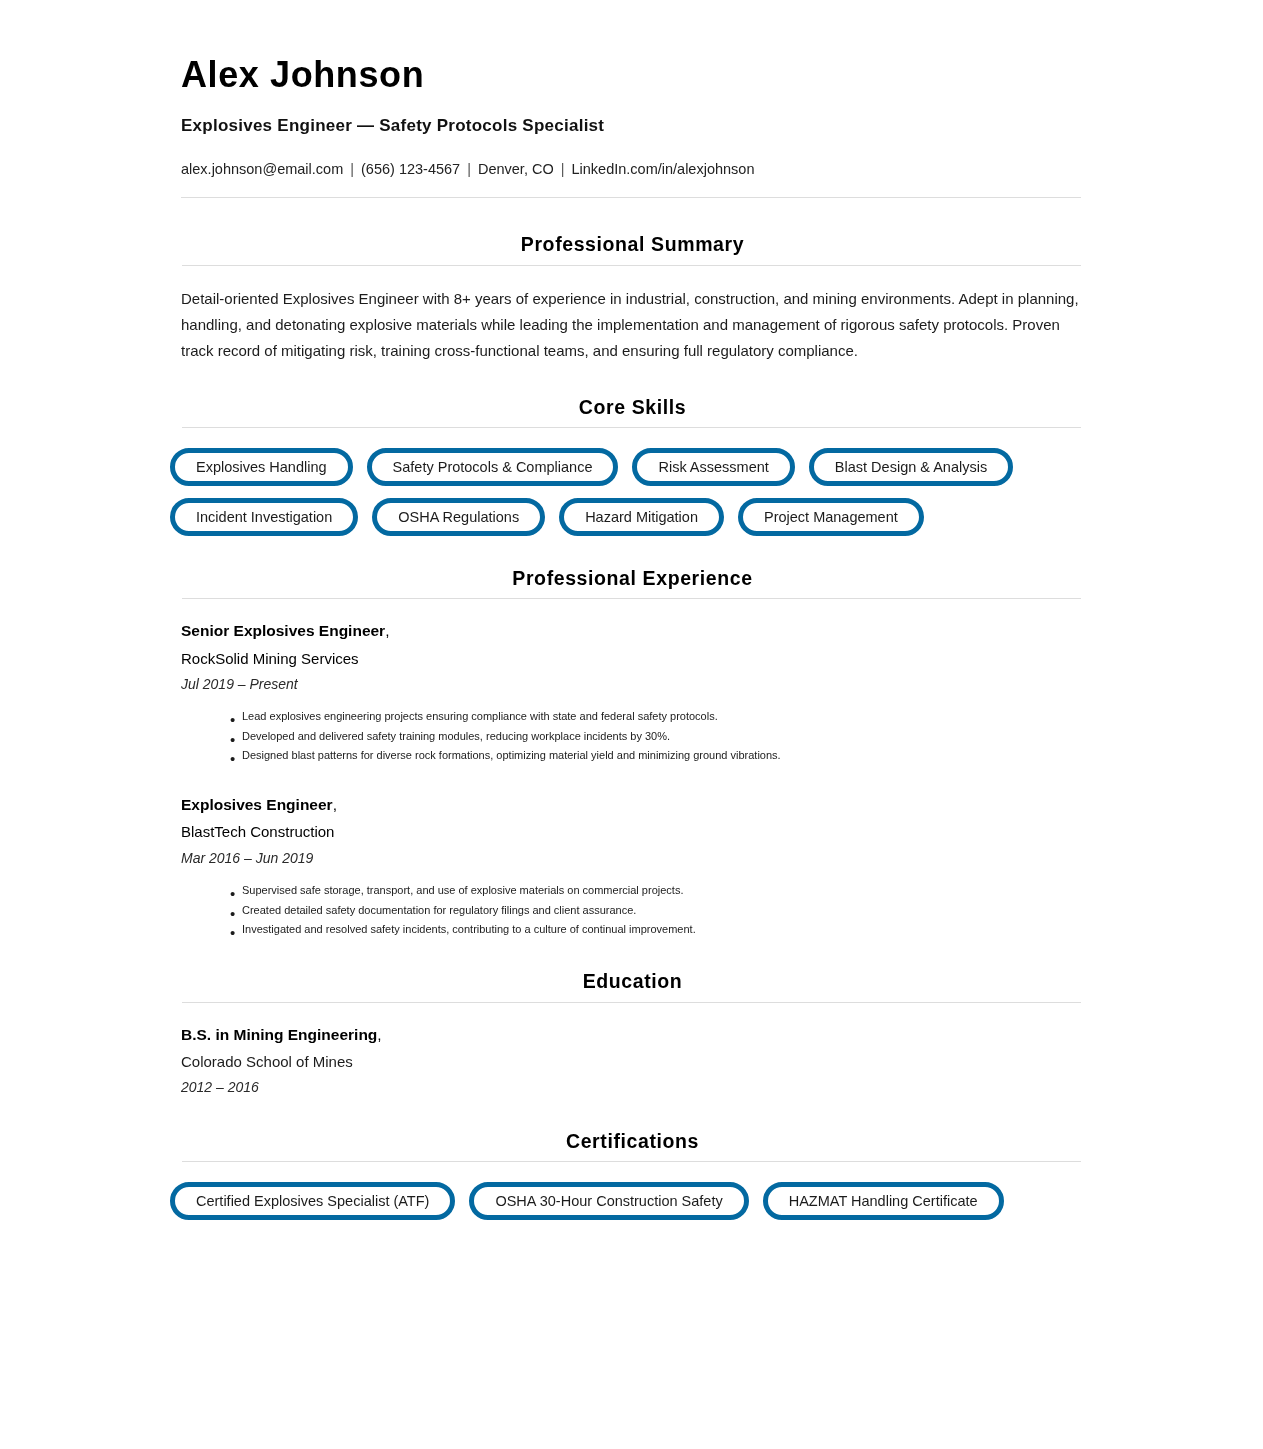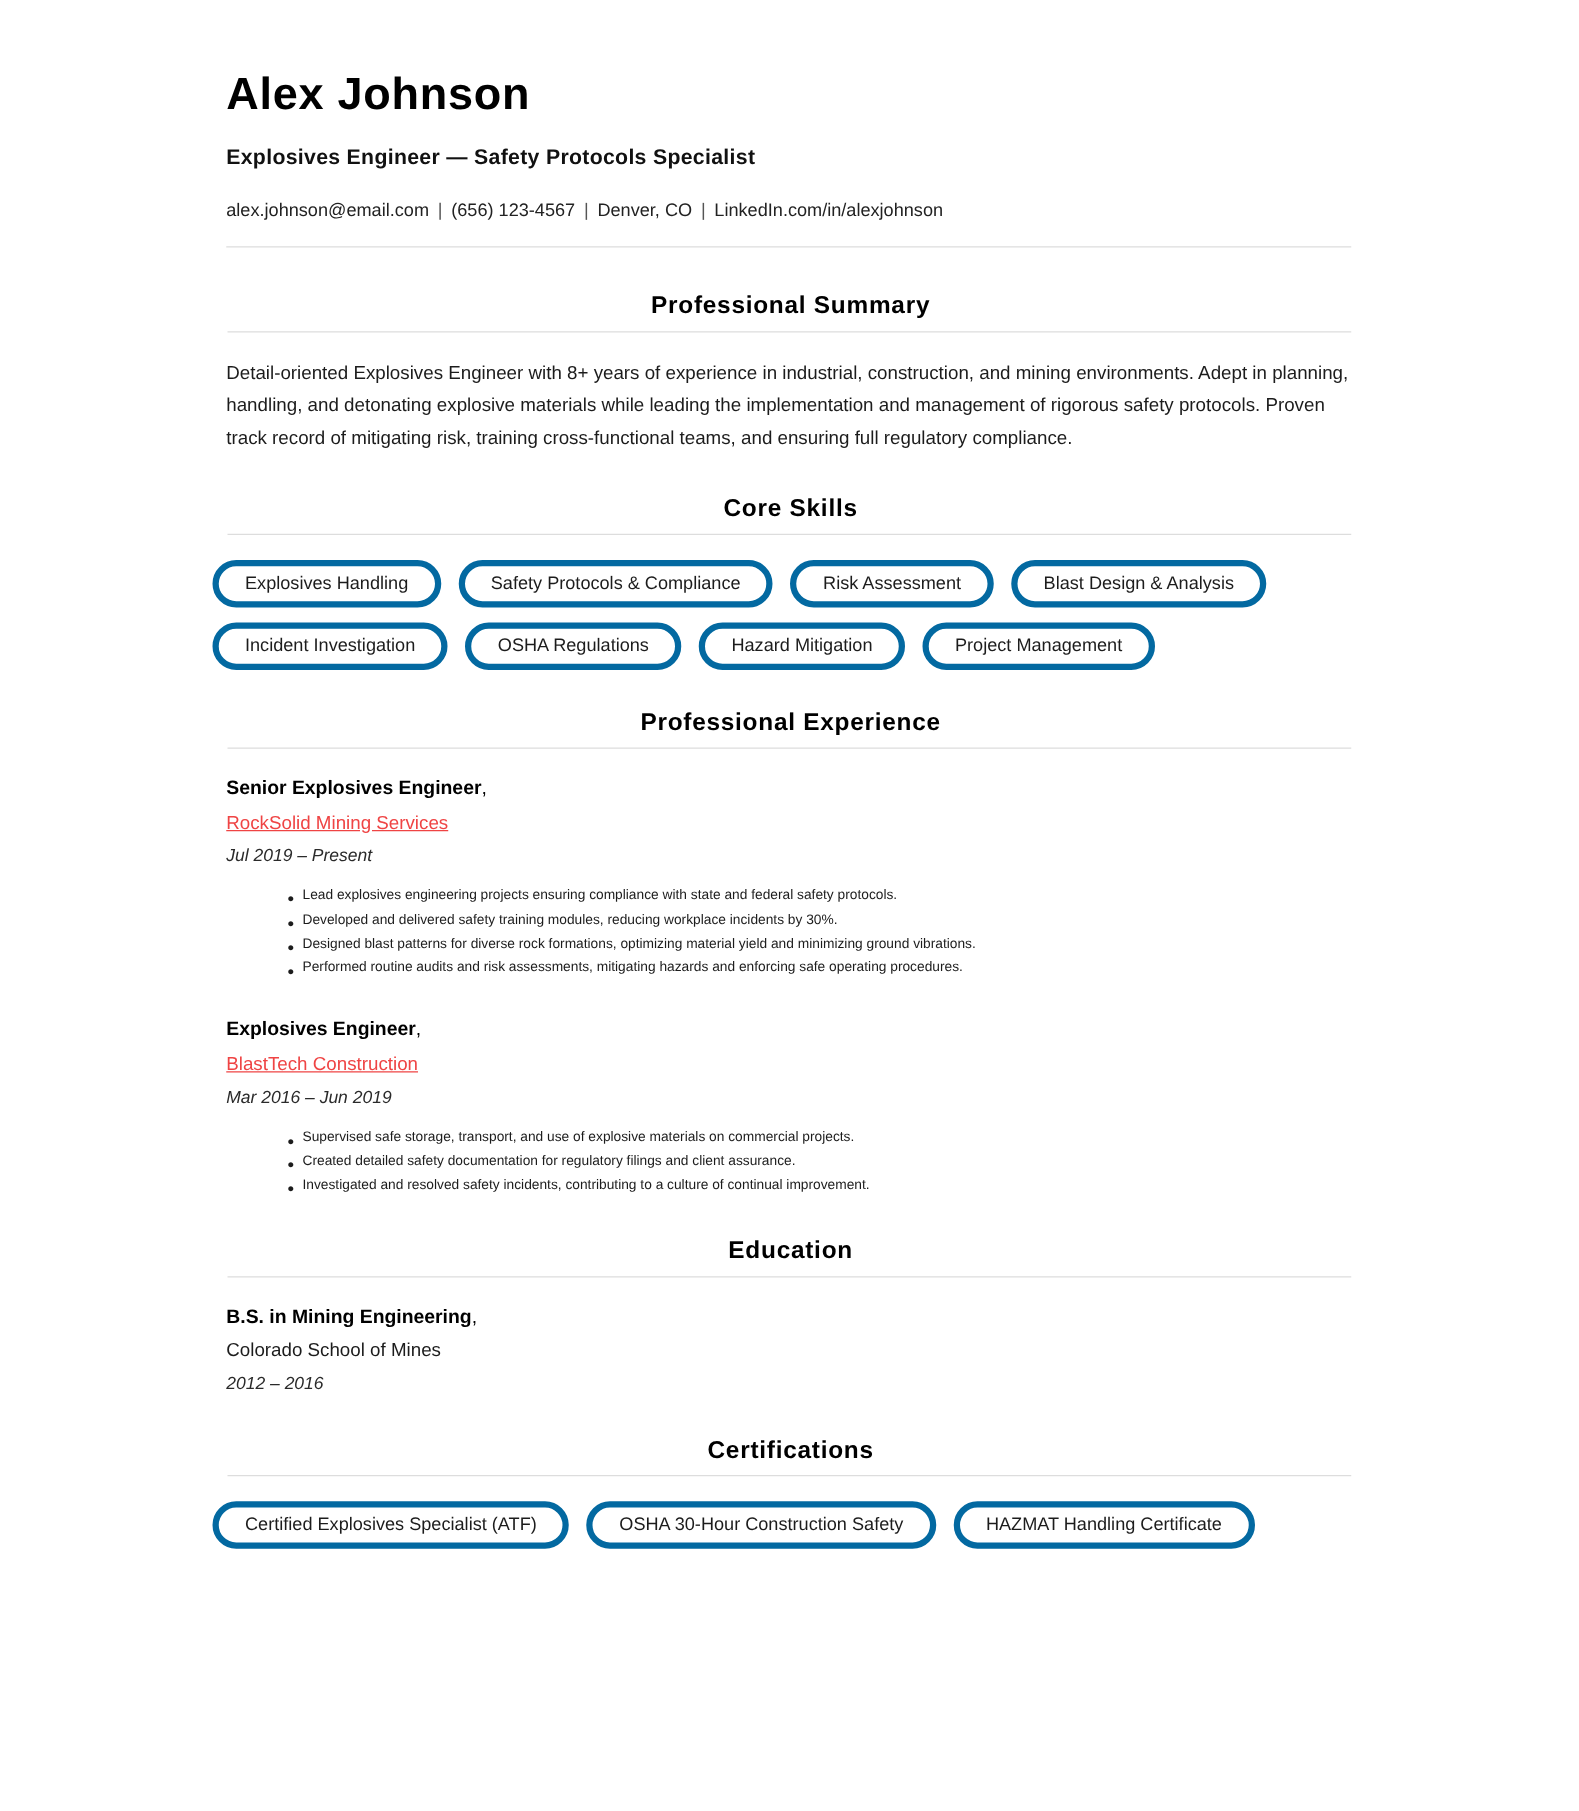--- a/index.html
+++ b/index.html
@@ -127,23 +127,22 @@
   }
   .job-title .role {
     font-weight: bold;
   }
   .job-title .comma {
     font-weight: normal;
   }
   .job-company {
     font-size: 15px;
     line-height: 1.55;
-    color: #ef4444;
-    margin: 0 0 4px 0;
-    text-decoration: underline;
+    color: #000000;
+    margin: 0 0 4px 0;
   }
   .job-dates {
     font-size: 14px;
     font-style: italic;
     line-height: 1.55;
     color: #2a2a2a;
     margin: 0 0 12px 0;
   }
   .bullets {
     list-style: none;
@@ -235,21 +234,20 @@
       <div class="job">
         <p class="job-title">
           <span class="role">Senior Explosives Engineer</span><span class="comma">,</span>
         </p>
         <p class="job-company">RockSolid Mining Services</p>
         <p class="job-dates">Jul 2019 – Present</p>
         <ul class="bullets">
           <li>Lead explosives engineering projects ensuring compliance with state and federal safety protocols.</li>
           <li>Developed and delivered safety training modules, reducing workplace incidents by 30%.</li>
           <li>Designed blast patterns for diverse rock formations, optimizing material yield and minimizing ground vibrations.</li>
-          <li>Performed routine audits and risk assessments, mitigating hazards and enforcing safe operating procedures.</li>
         </ul>
       </div>
 
       <div class="job">
         <p class="job-title">
           <span class="role">Explosives Engineer</span><span class="comma">,</span>
         </p>
         <p class="job-company">BlastTech Construction</p>
         <p class="job-dates">Mar 2016 – Jun 2019</p>
         <ul class="bullets">

